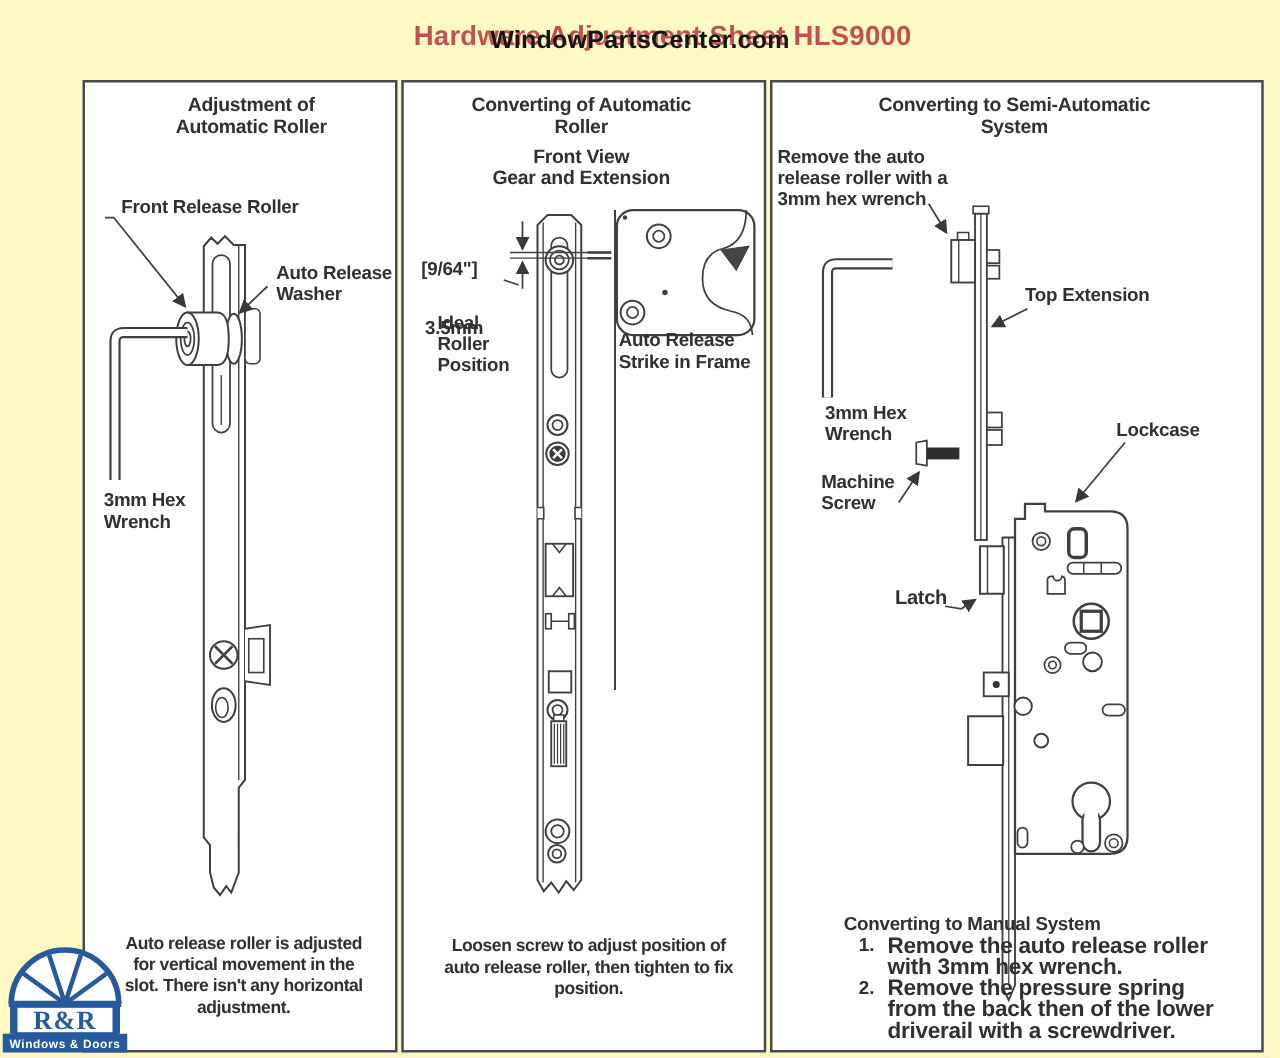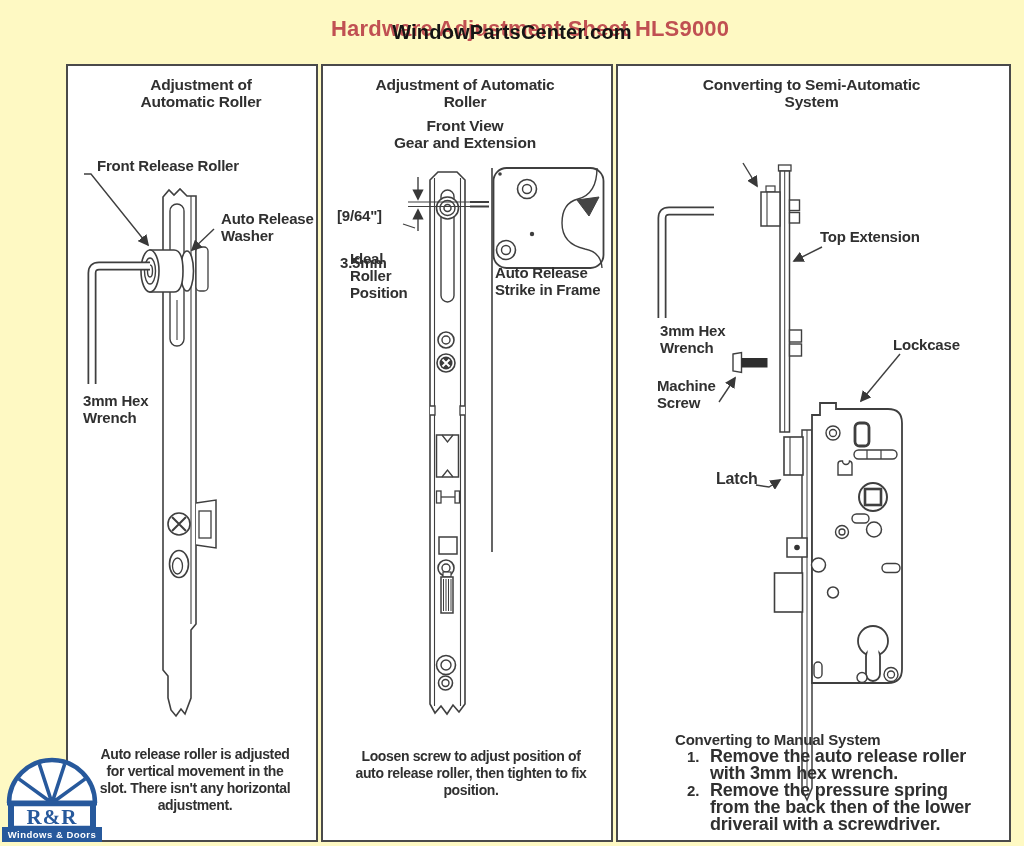--- a/index.html
+++ b/index.html
@@ -157,21 +157,21 @@
       <g>
         <path d="M408 202 H489 M408 206.5 H489" stroke-width="1.1"></path>
         <path d="M470 202 H489 M470 206.5 H489" stroke-width="2"></path>
         <path d="M418 177 V199" stroke-width="1.4" marker-end="url(#ar2)"></path>
         <path d="M418 231 V210" stroke-width="1.4" marker-end="url(#ar2)"></path>
         <path d="M403 224 L415 228" stroke-width="1.3"></path>
       </g>
     </g>
   </svg>
 
-  <div class="lbl ptitle" style="left:321px;top:77px;width:288px;">Adjustment of Automatic
+  <div class="lbl ptitle" style="left:321px;top:77px;width:288px;">Converting of Automatic
 Roller</div>
   <div class="lbl ptitle" style="left:321px;top:118px;width:288px;">Front View
 Gear and Extension</div>
   <div class="lbl" style="left:337px;top:207px;">[9/64"]</div>
   <div class="lbl" style="left:340px;top:231px;margin-top:23px;">3.5mm</div>
   <div class="lbl" style="left:350px;top:250px;">Ideal
 Roller
 Position</div>
   <div class="lbl" style="left:495px;top:264px;">Auto Release
 Strike in Frame</div>
@@ -260,20 +260,23 @@
       <path d="M743 163 L757 186" stroke-width="1.4" marker-end="url(#ar3)"></path>
       <path d="M719 402 L735 378" stroke-width="1.4" marker-end="url(#ar3)"></path>
       <path d="M822 247 L794 261" stroke-width="1.4" marker-end="url(#ar3)"></path>
       <path d="M900 354 L861 401" stroke-width="1.4" marker-end="url(#ar3)"></path>
       <polyline points="756,485 769,487 780,480" stroke-width="1.4" marker-end="url(#ar3)"></polyline>
     </g>
   </svg>
 
   <div class="lbl ptitle" style="left:616px;top:77px;width:391px;text-align:center;">Converting to Semi-Automatic
 System</div>
+  <div class="lbl" style="left:622px;top:117px;">Remove the auto
+release roller with a
+3mm hex wrench</div>
   <div class="lbl" style="left:660px;top:322px;">3mm Hex
 Wrench</div>
   <div class="lbl" style="left:657px;top:377px;">Machine
 Screw</div>
   <div class="lbl" style="left:820px;top:228px;">Top Extension</div>
   <div class="lbl" style="left:893px;top:336px;">Lockcase</div>
   <div class="lbl" style="left:716px;top:470px;font-size:16px;">Latch</div>
   <div class="lbl" style="left:675px;top:731px;">Converting to Manual System</div>
 
   <div class="steprow" style="left:687px;top:748px;">

